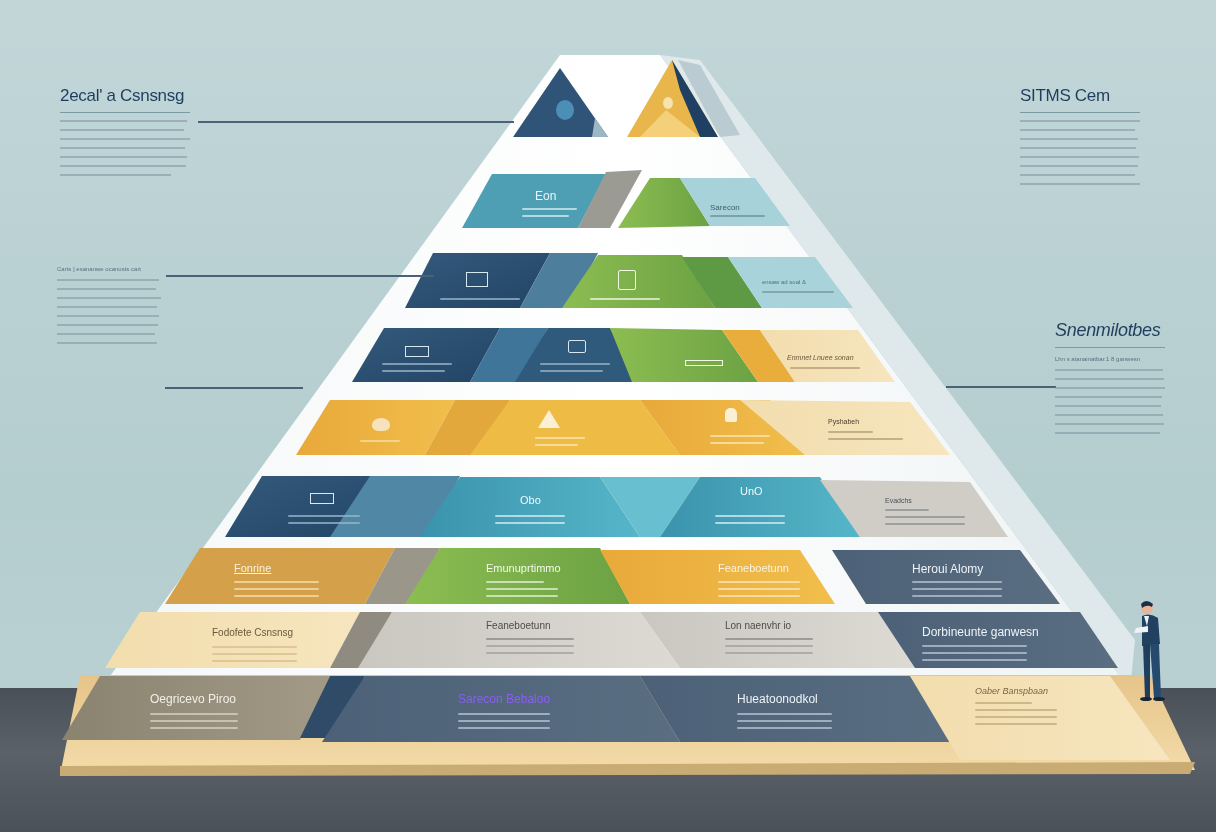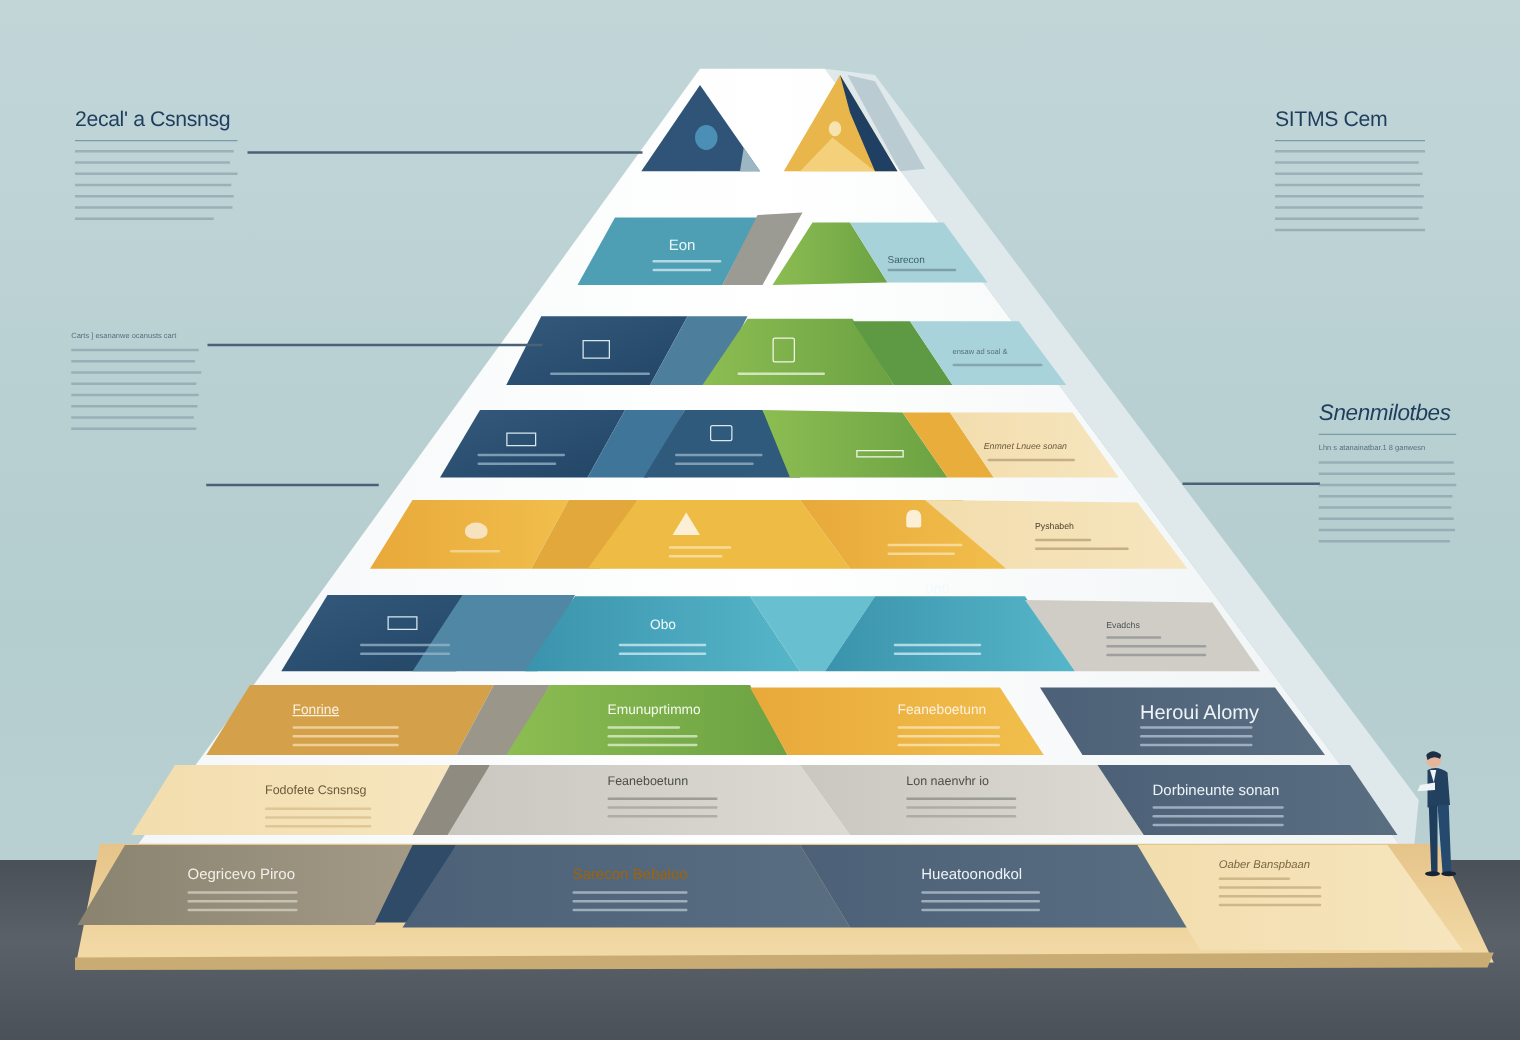--- a/index.html
+++ b/index.html
@@ -282,21 +282,21 @@
 <div class="card-icon" style="left:310px;top:493px;width:22px;height:9px;border:1.5px solid #d8e8f0;"></div>
 <div class="lines" style="left:288px;top:510px;width:72px;">
     <i style="background:#9ab5c9;width:100%"></i>
     <i style="background:#9ab5c9;width:100%"></i>
   </div>
 <div class="card-title" style="left:520px;top:494px;color:#f1f9fb;font-size:11px;">Obo</div>
 <div class="lines" style="left:495px;top:510px;width:70px;">
     <i style="background:#d4eef4;width:100%"></i>
     <i style="background:#d4eef4;width:100%"></i>
   </div>
-<div class="card-title" style="left:740px;top:466px;color:#f1f9fb;font-size:11px;font-family:Liberation Mono, monospace;">UnO</div>
+<div class="card-title" style="left:740px;top:485px;color:#f1f9fb;font-size:11px;">UnO</div>
 <div class="lines" style="left:715px;top:510px;width:70px;">
     <i style="background:#d4eef4;width:100%"></i>
     <i style="background:#d4eef4;width:100%"></i>
   </div>
 <div class="card-title" style="left:885px;top:497px;color:#4c5256;font-size:7px;">Evadchs</div>
 <div class="lines" style="left:885px;top:504px;width:80px;">
     <i style="background:#8e9092;width:55%"></i>
     <i style="background:#8e9092;width:100%"></i>
     <i style="background:#8e9092;width:100%"></i>
   </div>
@@ -312,21 +312,21 @@
     <i style="background:#e3f1d4;width:80%"></i>
     <i style="background:#e3f1d4;width:100%"></i>
     <i style="background:#e3f1d4;width:100%"></i>
   </div>
 <div class="card-title" style="left:718px;top:562px;color:#fbf2e0;">Feaneboetunn</div>
 <div class="lines" style="left:718px;top:576px;width:82px;">
     <i style="background:#f9e7bd;width:100%"></i>
     <i style="background:#f9e7bd;width:100%"></i>
     <i style="background:#f9e7bd;width:100%"></i>
   </div>
-<div class="card-title" style="left:912px;top:562px;color:#eef3f7;font-size:16px;">Heroui Alomy</div>
+<div class="card-title" style="left:912px;top:562px;color:#eef3f7;font-size:12px;">Heroui Alomy</div>
 <div class="lines" style="left:912px;top:576px;width:90px;">
     <i style="background:#b8c6d2;width:100%"></i>
     <i style="background:#b8c6d2;width:100%"></i>
     <i style="background:#b8c6d2;width:100%"></i>
   </div>
 
 <div class="card-title" style="left:212px;top:627px;color:#6b5a3c;font-size:10px;">Fodofete Csnsnsg</div>
 <div class="lines" style="left:212px;top:641px;width:85px;">
     <i style="background:#d7be8c;width:100%"></i>
     <i style="background:#d7be8c;width:100%"></i>
@@ -337,34 +337,34 @@
     <i style="background:#8a8a86;width:100%"></i>
     <i style="background:#a0a09c;width:100%"></i>
     <i style="background:#a0a09c;width:100%"></i>
   </div>
 <div class="card-title" style="left:725px;top:620px;color:#4d4d4a;font-size:10px;">Lon naenvhr io</div>
 <div class="lines" style="left:725px;top:633px;width:88px;">
     <i style="background:#8a8a86;width:100%"></i>
     <i style="background:#a0a09c;width:100%"></i>
     <i style="background:#a0a09c;width:100%"></i>
   </div>
-<div class="card-title" style="left:922px;top:625px;color:#eef3f7;font-size:12px;">Dorbineunte sonan</div>
+<div class="card-title" style="left:922px;top:625px;color:#eef3f7;font-size:12px;">Dorbineunte ganwesn</div>
 <div class="lines" style="left:922px;top:640px;width:105px;">
     <i style="background:#b8c6d2;width:100%"></i>
     <i style="background:#b8c6d2;width:100%"></i>
     <i style="background:#b8c6d2;width:100%"></i>
   </div>
 
 <div class="card-title" style="left:150px;top:692px;color:#f2efe8;font-size:12px;">Oegricevo Piroo</div>
 <div class="lines" style="left:150px;top:708px;width:88px;">
     <i style="background:#d7d2c5;width:100%"></i>
     <i style="background:#d7d2c5;width:100%"></i>
     <i style="background:#d7d2c5;width:100%"></i>
   </div>
-<div class="card-title" style="left:458px;top:692px;color:#a16207;font-size:12px;">Sarecon Bebaloo</div>
+<div class="card-title" style="left:458px;top:692px;color:#8b5cf6;font-size:12px;">Sarecon Bebaloo</div>
 <div class="lines" style="left:458px;top:708px;width:92px;">
     <i style="background:#b8c6d2;width:100%"></i>
     <i style="background:#b8c6d2;width:100%"></i>
     <i style="background:#b8c6d2;width:100%"></i>
   </div>
 <div class="card-title" style="left:737px;top:692px;color:#eef3f7;font-size:12px;">Hueatoonodkol</div>
 <div class="lines" style="left:737px;top:708px;width:95px;">
     <i style="background:#b8c6d2;width:100%"></i>
     <i style="background:#b8c6d2;width:100%"></i>
     <i style="background:#b8c6d2;width:100%"></i>

